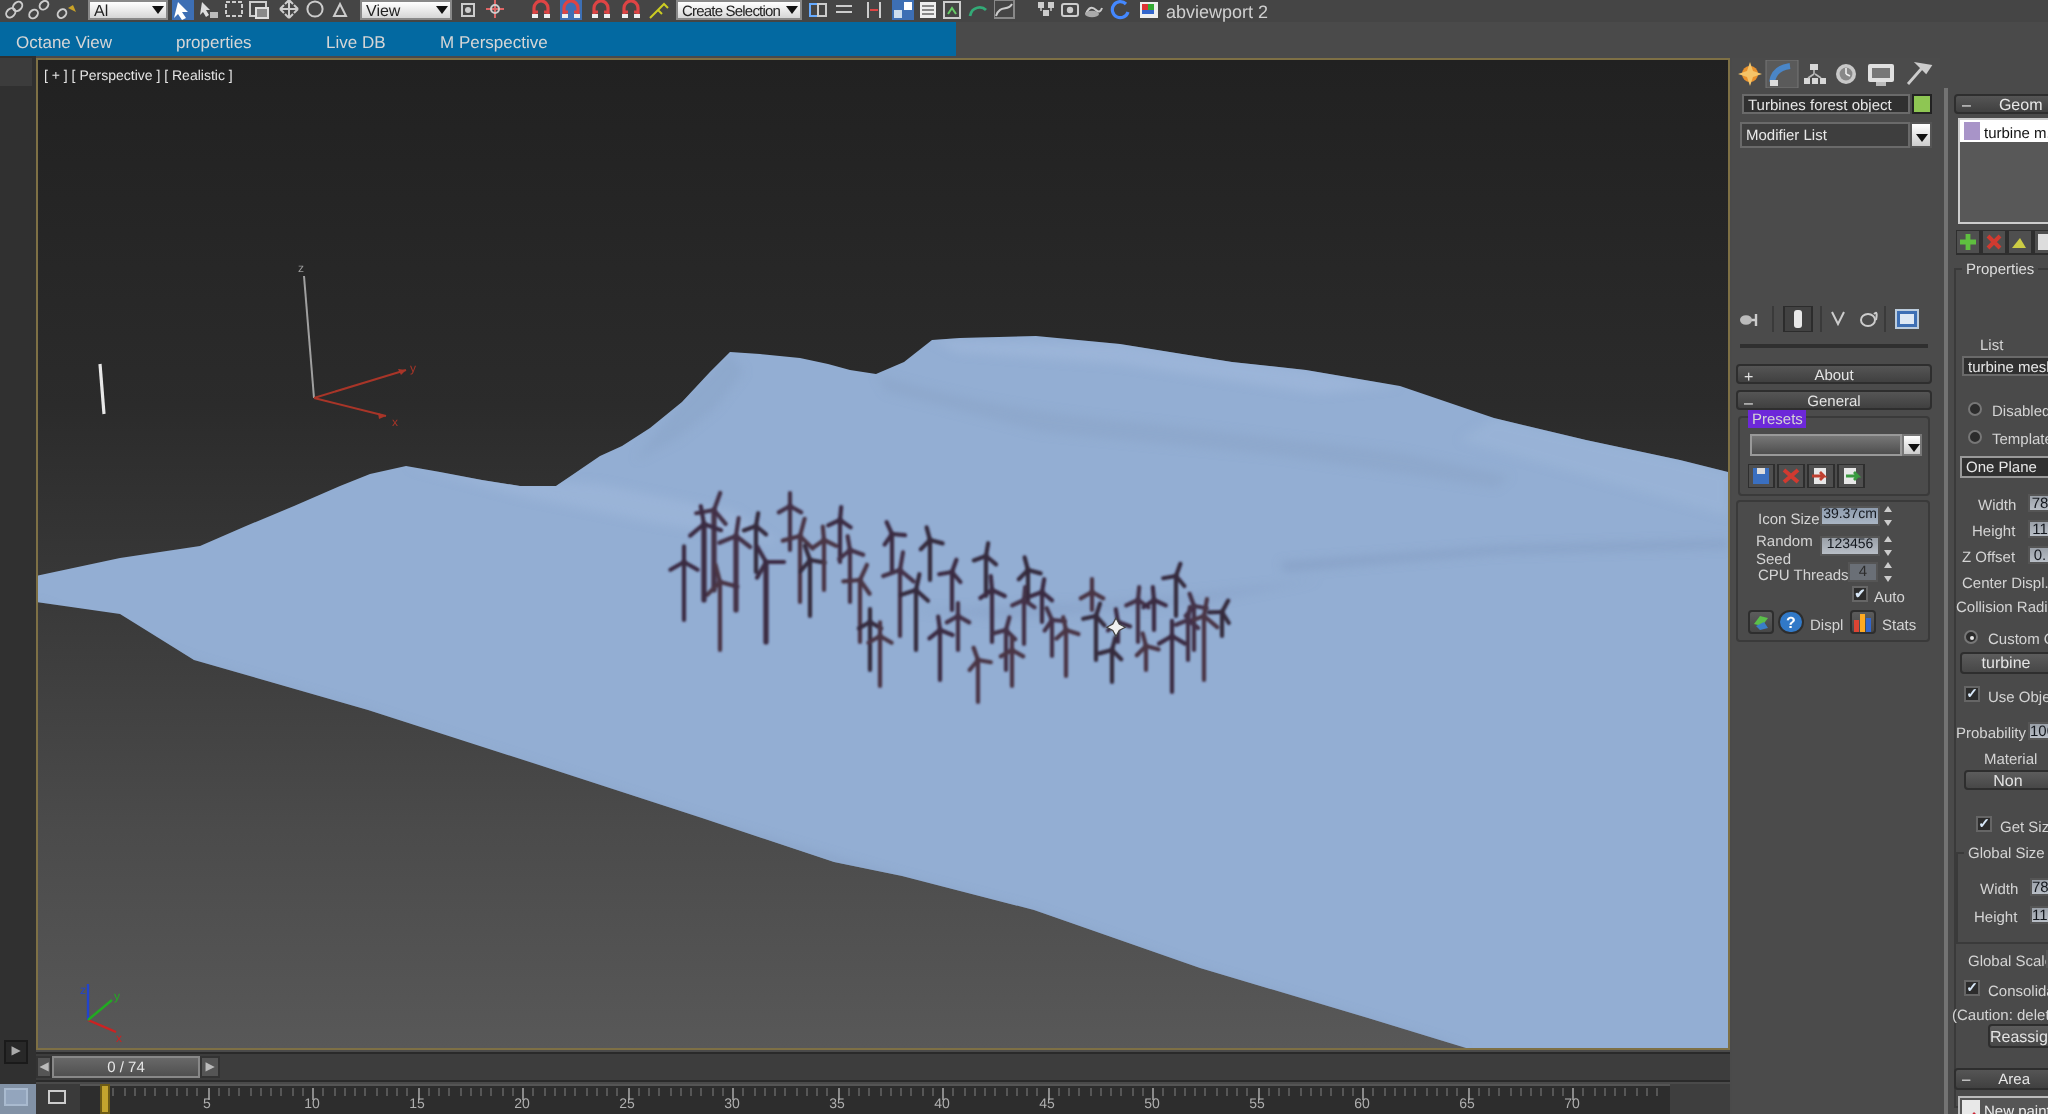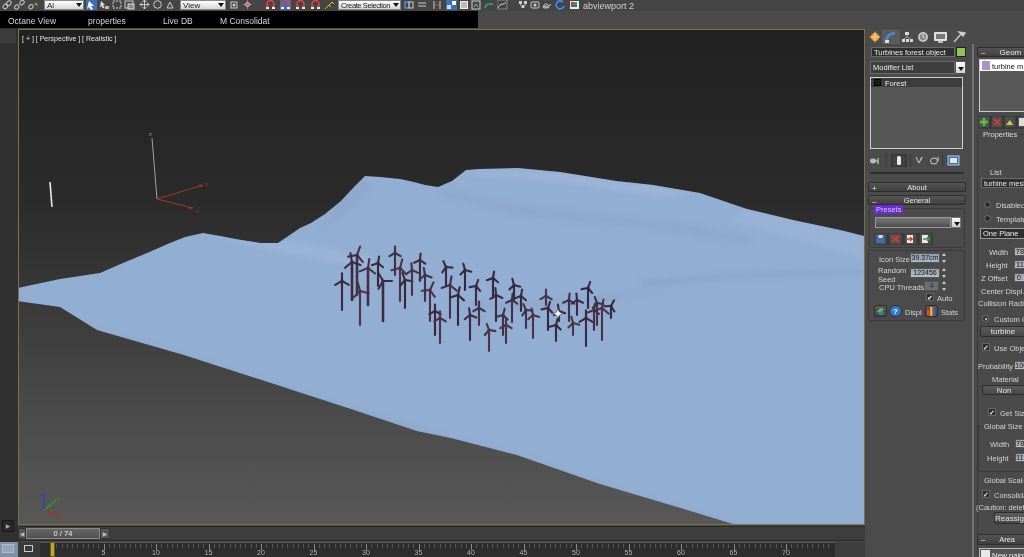--- a/index.html
+++ b/index.html
@@ -4,21 +4,21 @@
 html,body{width:1024px;height:557px;overflow:hidden;background:#4a4a4a;
 font-family:"Liberation Sans",sans-serif;position:relative}
 .abs{position:absolute}
 .txt{color:#d8d8d8;font-size:9px;line-height:10px;white-space:nowrap}
 
 #toolbar{left:0;top:0;width:1024px;height:11px;background:#454545}
 .tbi{position:absolute;top:0;height:10px;color:#c8c8c8;font-size:9px}
 .combo{position:absolute;top:0;height:10px;background:linear-gradient(#fff,#d6d6d6);border:1px solid #888}
 .combo .arr{position:absolute;right:1px;top:2px;width:0;height:0;border-left:3.5px solid transparent;border-right:3.5px solid transparent;border-top:4px solid #111}
 
-#menubar{left:0;top:11px;width:478px;height:17px;background:#000000}
+#menubar{left:0;top:11px;width:478px;height:17px;background:#0369a1}
 #menubar span{position:absolute;top:5px;color:#d6d6d6;font-size:8.5px}
 
 #vp{left:18px;top:29px;width:847px;height:496px;border:1px solid #7e7045;background:#2a2a2a}
 #vplabel{left:3px;top:4px;color:#e4e4e4;font-size:7px;letter-spacing:0}
 
 #mpanel{left:866px;top:29px;width:104px;height:528px;background:#4b4b4b}
 .roll{position:absolute;left:2px;width:98px;height:10px;background:linear-gradient(#555,#404040);border:1px solid #2e2e2e;border-radius:2px;color:#e4e4e4;font-size:7.5px;text-align:center;line-height:9px}
 .roll i{position:absolute;left:3px;top:1px;font-style:normal;font-size:8px}
 .fld{position:absolute;background:#303030;border:1px solid #6a6a6a;color:#e8e8e8;font-size:7.5px;line-height:9px;padding-left:2px;white-space:nowrap;overflow:hidden}
 .num{position:absolute;background:linear-gradient(#9aa0a8,#b8bec6);border:1px solid #555;color:#14181e;font-size:7.5px;line-height:8px;white-space:nowrap;overflow:hidden;text-align:center}
@@ -174,21 +174,21 @@
         <rect x="5" y="2" width="3" height="3" fill="#3a3"></rect>
         <rect x="2" y="5" width="6" height="2" fill="#36c"></rect>
       </svg></div>
     <div class="tbi" style="left: 583px; top: 1px; color: rgb(208, 208, 208);">abviewport 2</div>
   </div>
 
 <div class="abs" id="menubar">
 <span style="left:8px">Octane View</span>
 <span style="left:88px">properties</span>
 <span style="left:163px">Live DB</span>
-<span style="left:220px">M Consolidat</span>
+<span style="left:220px">M Perspective</span>
 </div>
 
 <div class="abs" id="vp">
 <svg width="845" height="494" viewBox="19 30 845 494">
 <defs>
 <linearGradient id="bg" x1="0" y1="0" x2="0" y2="1">
 <stop offset="0" stop-color="#212121"></stop>
 <stop offset="0.35" stop-color="#2b2b2b"></stop>
 <stop offset="0.56" stop-color="#3a3a3a"></stop>
 <stop offset="0.78" stop-color="#4b4b4b"></stop>
@@ -598,25 +598,20 @@
       </svg></div>
 
 <div class="fld" style="left:5px;top:18px;width:84px;height:10px">Turbines forest object</div>
 <div class="abs" style="left:90px;top:18px;width:10px;height:10px;background:#8ec653;border:1px solid #222"></div>
 
 <div class="fld" style="left:4px;top:32px;width:85px;height:13px;background:#3e3e3e;line-height:12px">Modifier List</div>
 <div class="abs" style="left:89px;top:32px;width:11px;height:13px;background:linear-gradient(#fff,#ccc);border:1px solid #555">
 <div style="position:absolute;left:2px;top:5px;width:0;height:0;border-left:3.5px solid transparent;border-right:3.5px solid transparent;border-top:4px solid #111"></div>
     </div>
 
-<div class="abs" style="left:4px;top:48px;width:93px;height:72px;background:#565656;border:1px solid #cfcfcf">
-<div style="position:absolute;left:0;top:0;width:100%;height:9px;background:#3c3c3c"></div>
-<div style="position:absolute;left:3px;top:1px;width:7px;height:7px;background:#1a1a1a;border:1px solid #000"></div>
-<div class="lbl" style="left:14px;top:1px;color:#f0f0f0">Forest</div>
-</div>
 
 <div class="abs" id="stacktools" style="left:0;top:124px;width:104px;height:13px"><svg width="104" height="13">
         <path d="M6,7 h6 M12,4 v6" stroke="#ccc" stroke-width="1.2"></path>
         <ellipse cx="7" cy="7" rx="3" ry="2.4" fill="#bbb"></ellipse>
         <rect x="20" y="0" width="1" height="13" fill="#3a3a3a"></rect>
         <rect x="26" y="0" width="14" height="13" fill="#424242" stroke="#2c2c2c"></rect>
         <rect x="31" y="2" width="4" height="9" rx="1.5" fill="#e8e8e8"></rect>
         <rect x="44" y="0" width="1" height="13" fill="#3a3a3a"></rect>
         <path d="M50,3 l3,6 3,-6 M56,3 l-1.5,3" stroke="#ccc" fill="none"></path>
         <ellipse cx="68" cy="7" rx="3.5" ry="3" fill="none" stroke="#ccc"></ellipse>

